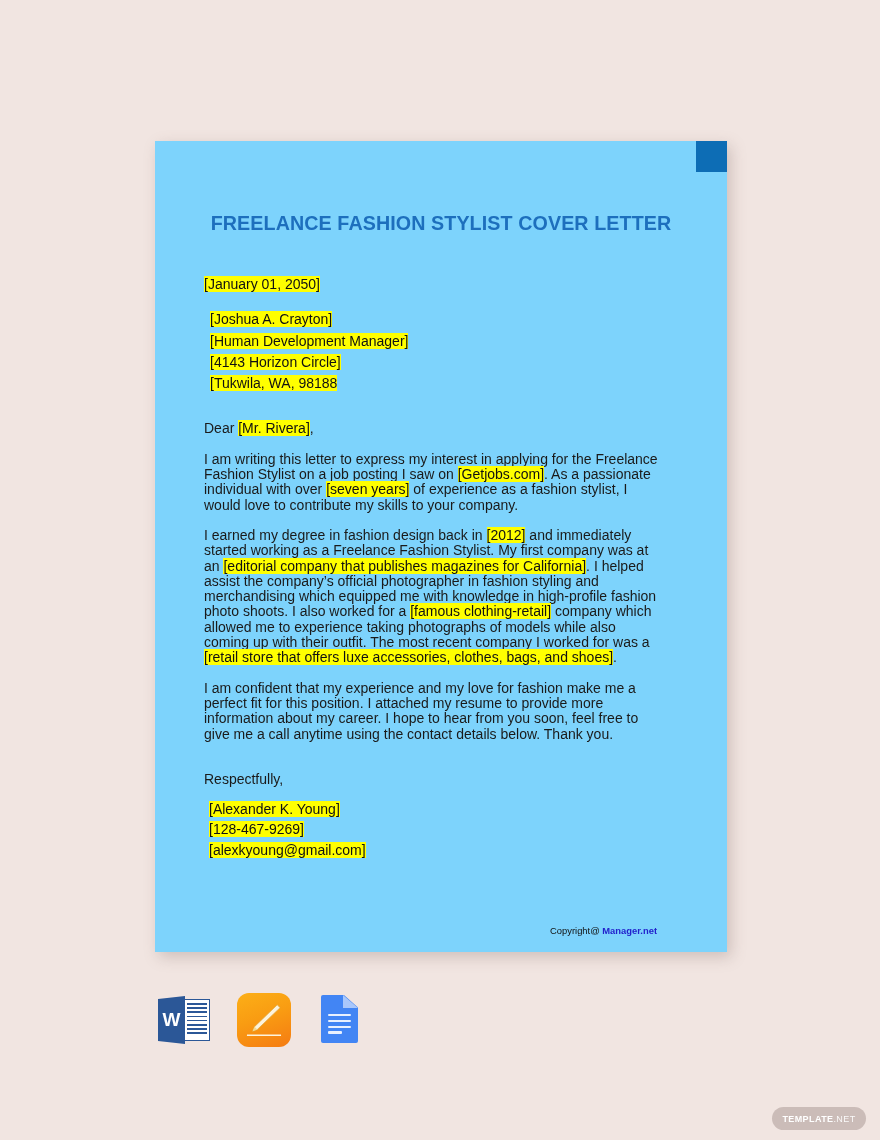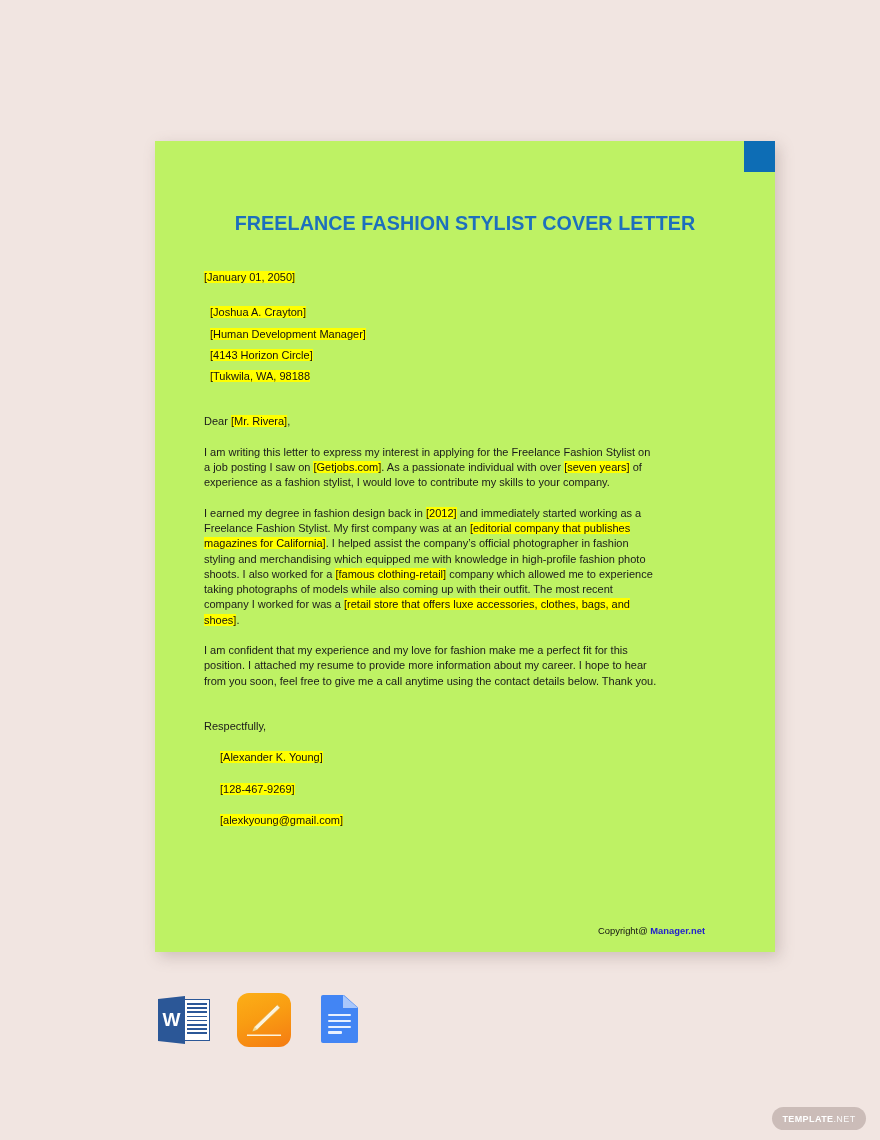--- a/index.html
+++ b/index.html
@@ -14,23 +14,23 @@
     font-family: "Liberation Sans", sans-serif;
     overflow: hidden;
     position: relative;
   }
 
   
   .doc-sheet {
     position: absolute;
     left: 155px;
     top: 141px;
-    width: 620px;
+    width: 572px;
     height: 811px;
-    background: #bef264;
+    background: #7dd3fc;
     box-shadow: 4px 5px 14px rgba(120, 95, 90, 0.28);
   }
 
   .accent-square {
     position: absolute;
     right: 0;
     top: 0;
     width: 31px;
     height: 31px;
     background: #0d6db5;
@@ -47,41 +47,41 @@
     font-weight: bold;
     letter-spacing: 0.1px;
     color: #1d6fbd;
     transform: scaleX(0.96);
   }
 
   
   .letter-body {
     position: absolute;
     left: 49px;
-    top: 129px;
+    top: 136px;
     width: 455px;
-    font-size: 11px;
+    font-size: 14px;
     line-height: 15.3px;
     color: #1a1a1a;
     font-family: "Liberation Sans", sans-serif;
   }
 
   .hl {
     background: #ffff00;
     color: #111111;
   }
 
   .blk-date { margin: 0 0 20px 0; }
   .addr-line { margin: 6px; }
   .addr-block { margin: 0 0 30px 0; }
   .salutation { margin: 12px 0 15px 0; }
   .para { margin: 0 0 15px 0; text-align: left; }
   .para-closing { margin: 0 0 30px 0; }
   .signoff { margin: 12px 0 15px 0; }
-  .sig-line { margin: 16px; }
+  .sig-line { margin: 5px; }
 
   
   .doc-footer {
     position: absolute;
     right: 70px;
     bottom: 16px;
     font-size: 9.4px;
     color: #111111;
     font-family: "Liberation Sans", sans-serif;
     white-space: nowrap;

